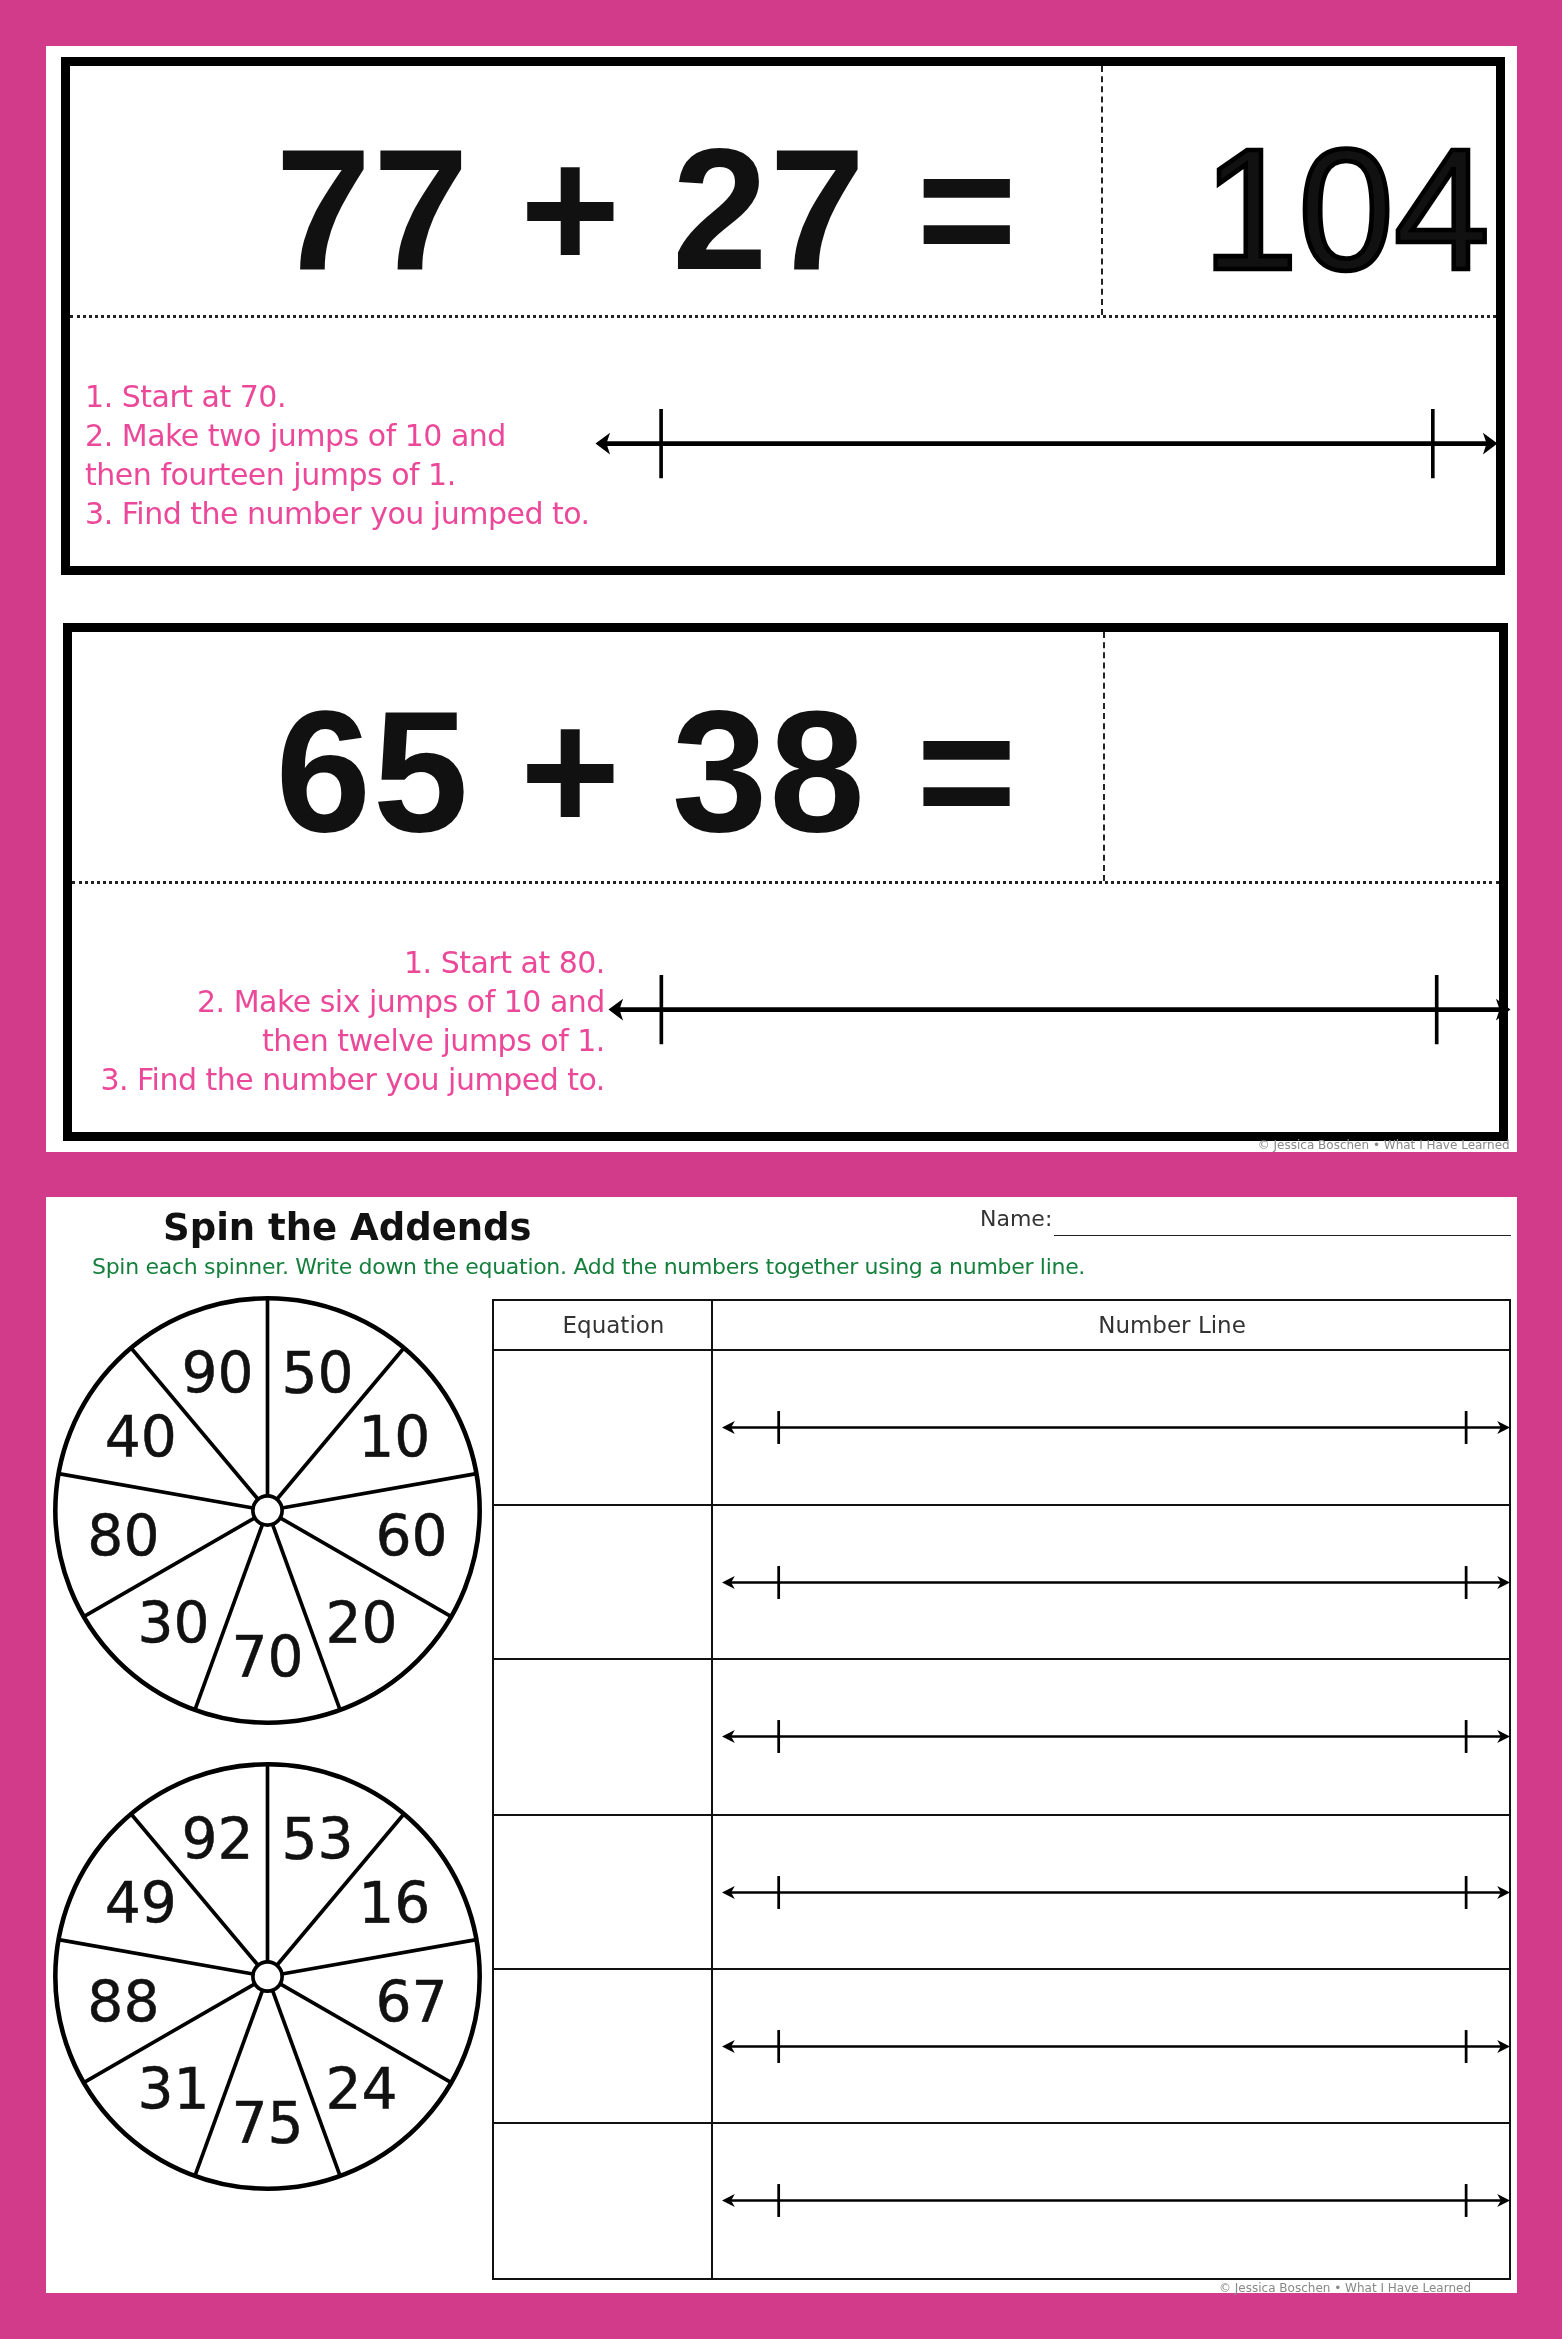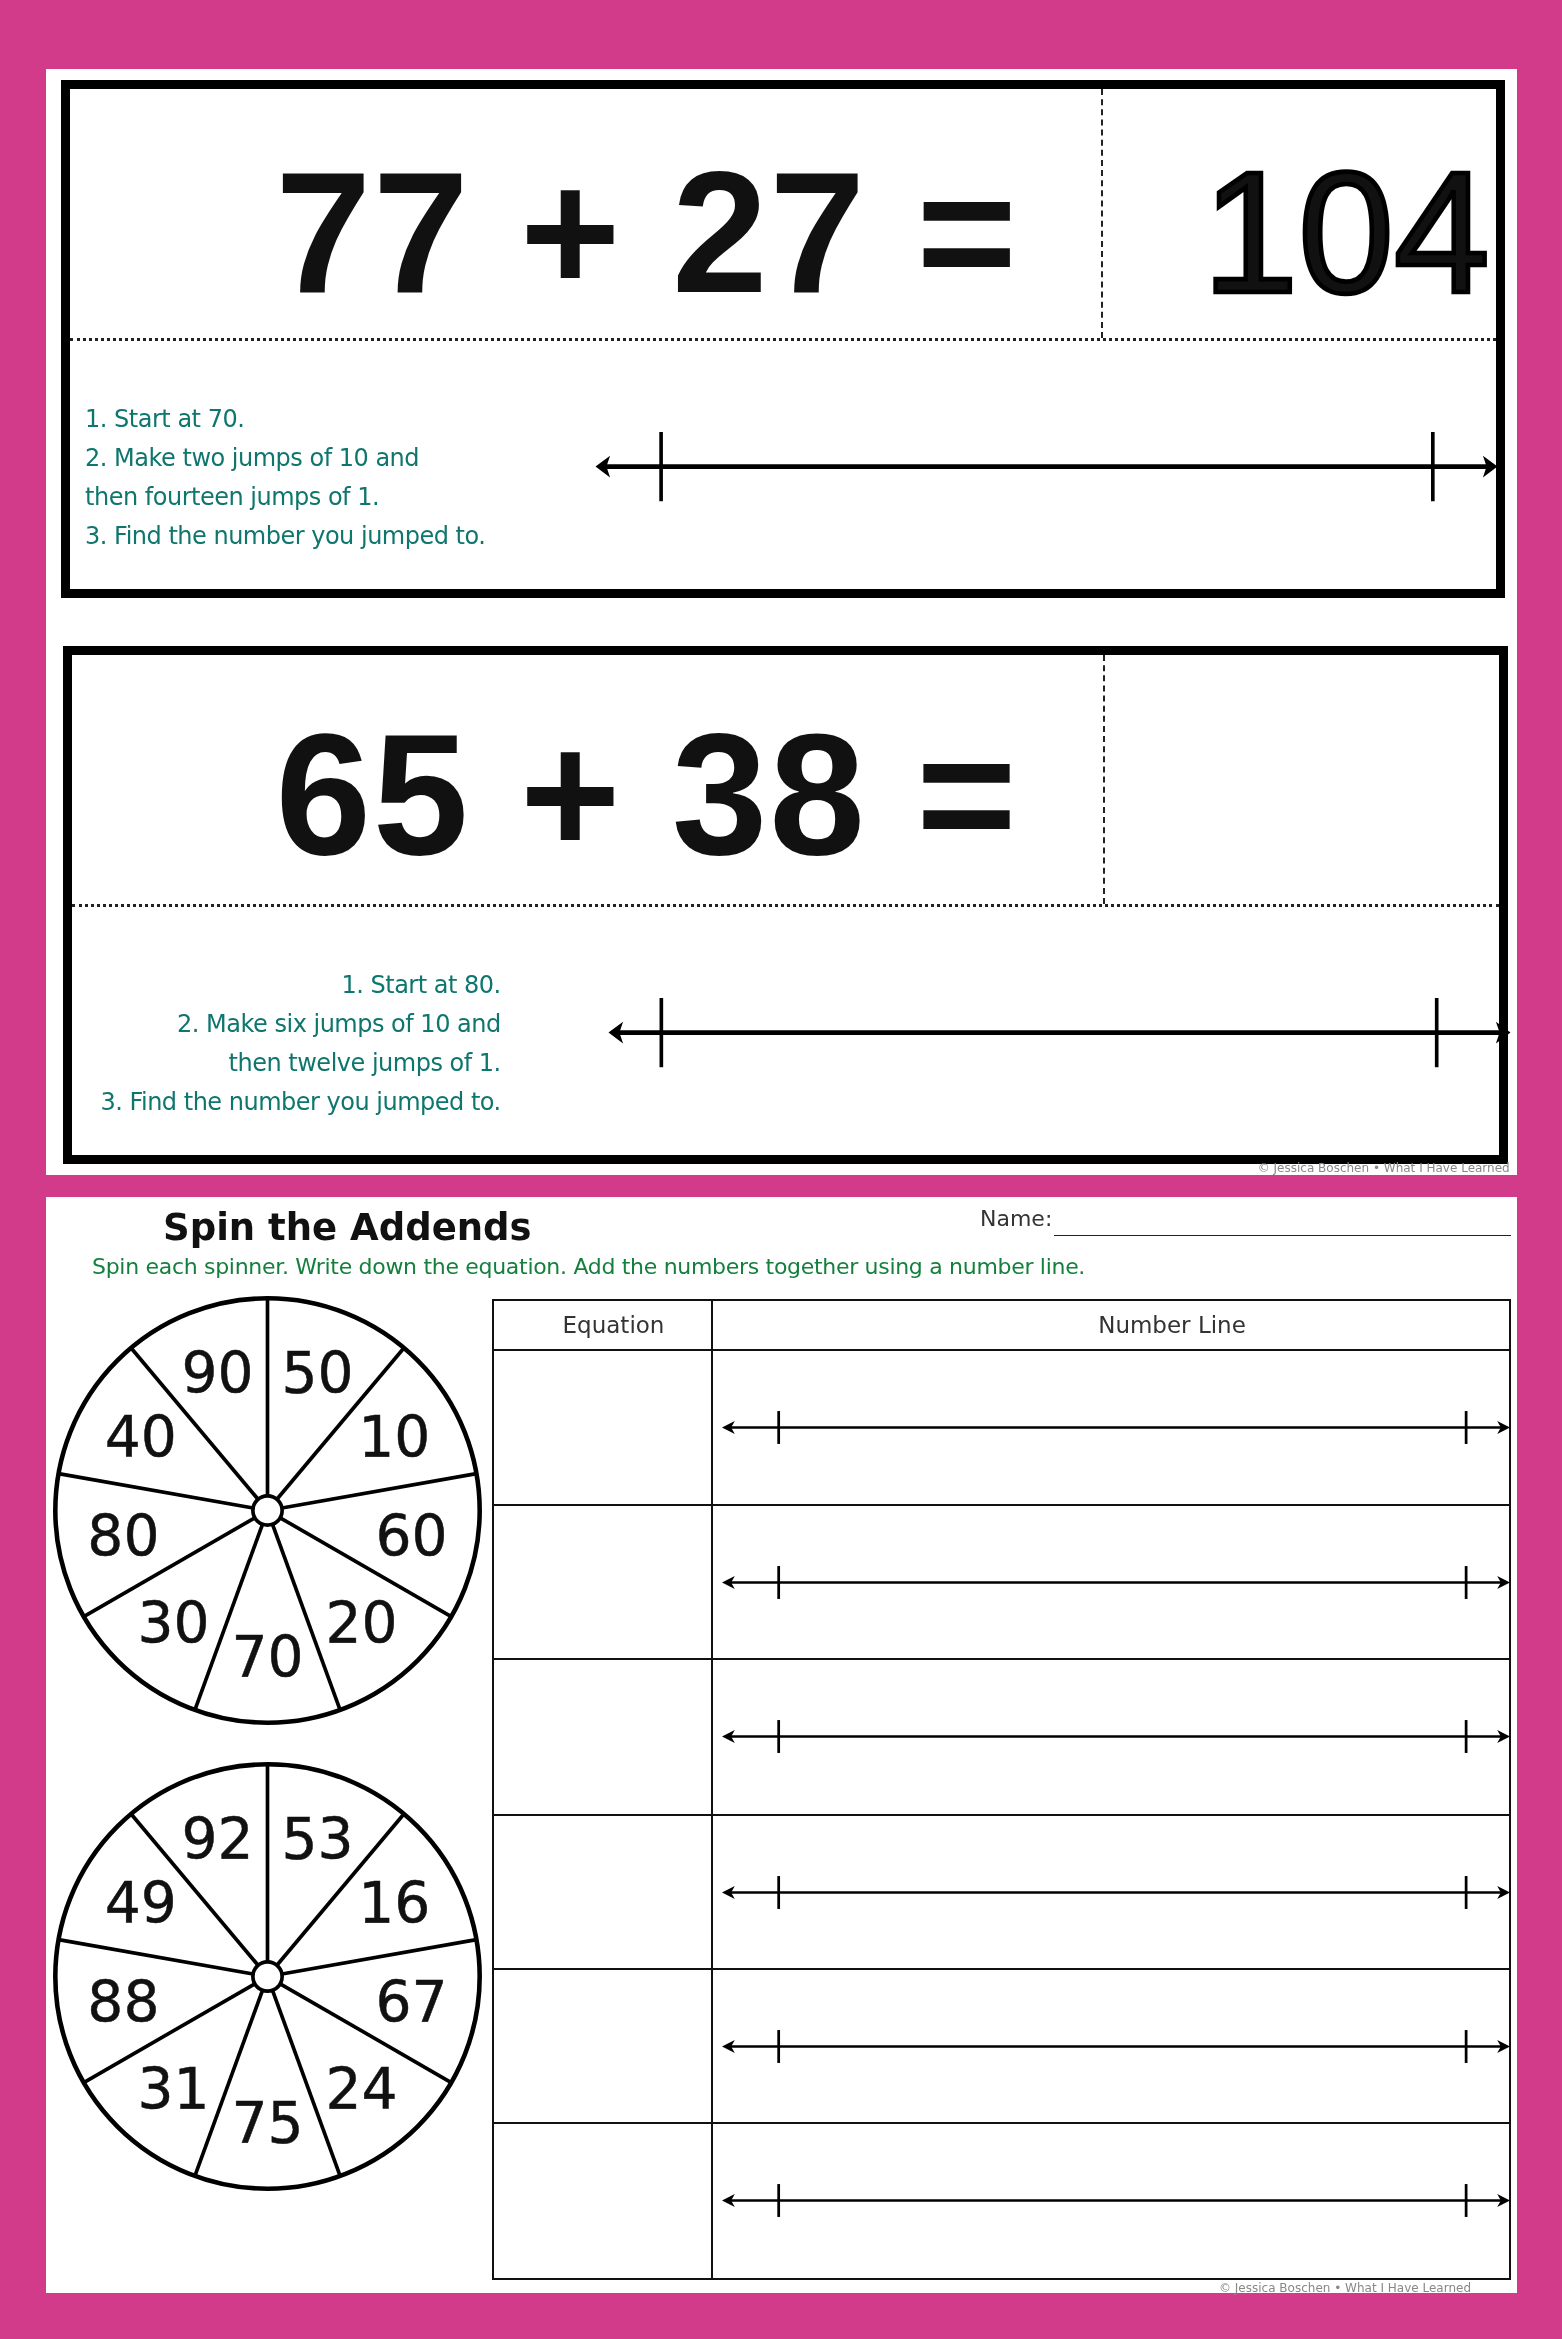--- a/index.html
+++ b/index.html
@@ -6,21 +6,21 @@
   body {
     width: 1562px; height: 2339px;
     background: #d13b8a;
     position: relative; overflow: hidden;
     font-family: "DejaVu Sans", sans-serif;
     color: #111;
   }
   .page {
     position: absolute; background: #fff;
   }
-  #page-top { left: 46px; top: 46px; width: 1471px; height: 1106px; margin-top: 23px; }
+  #page-top { left: 46px; top: 46px; width: 1471px; height: 1106px; }
   #page-bottom { left: 46px; top: 1197px; width: 1471px; height: 1096px; }
 
   .card {
     position: absolute; box-sizing: border-box;
     border: 9.1px solid #000; background: #fff;
   }
   .card .v-dash {
     position: absolute; top: 0; width: 0;
     border-left: 2.7px dashed #222;
   }
@@ -33,21 +33,21 @@
     font-weight: 700; font-size: 172px; line-height: 1;
     letter-spacing: 1.8px; white-space: nowrap;
   }
   .ans {
     position: absolute; font-family: "Liberation Sans", sans-serif;
     font-weight: 400; font-size: 172px; line-height: 1;
     white-space: nowrap; -webkit-text-stroke: 4.6px #000;
   }
   .steps {
     position: absolute; font-family: "DejaVu Sans", sans-serif;
-    font-size: 24px; line-height: 39px; color: #0f766e;
+    font-size: 30px; line-height: 39px; color: #ec4899;
     white-space: nowrap; letter-spacing: -0.5px;
   }
   .steps div { height: 39px; }
   svg.nl { position: absolute; overflow: visible; }
 
   .copyright {
     position: absolute; font-family: "DejaVu Sans", sans-serif;
     font-size: 12px; color: #888; white-space: nowrap;
   }
 

